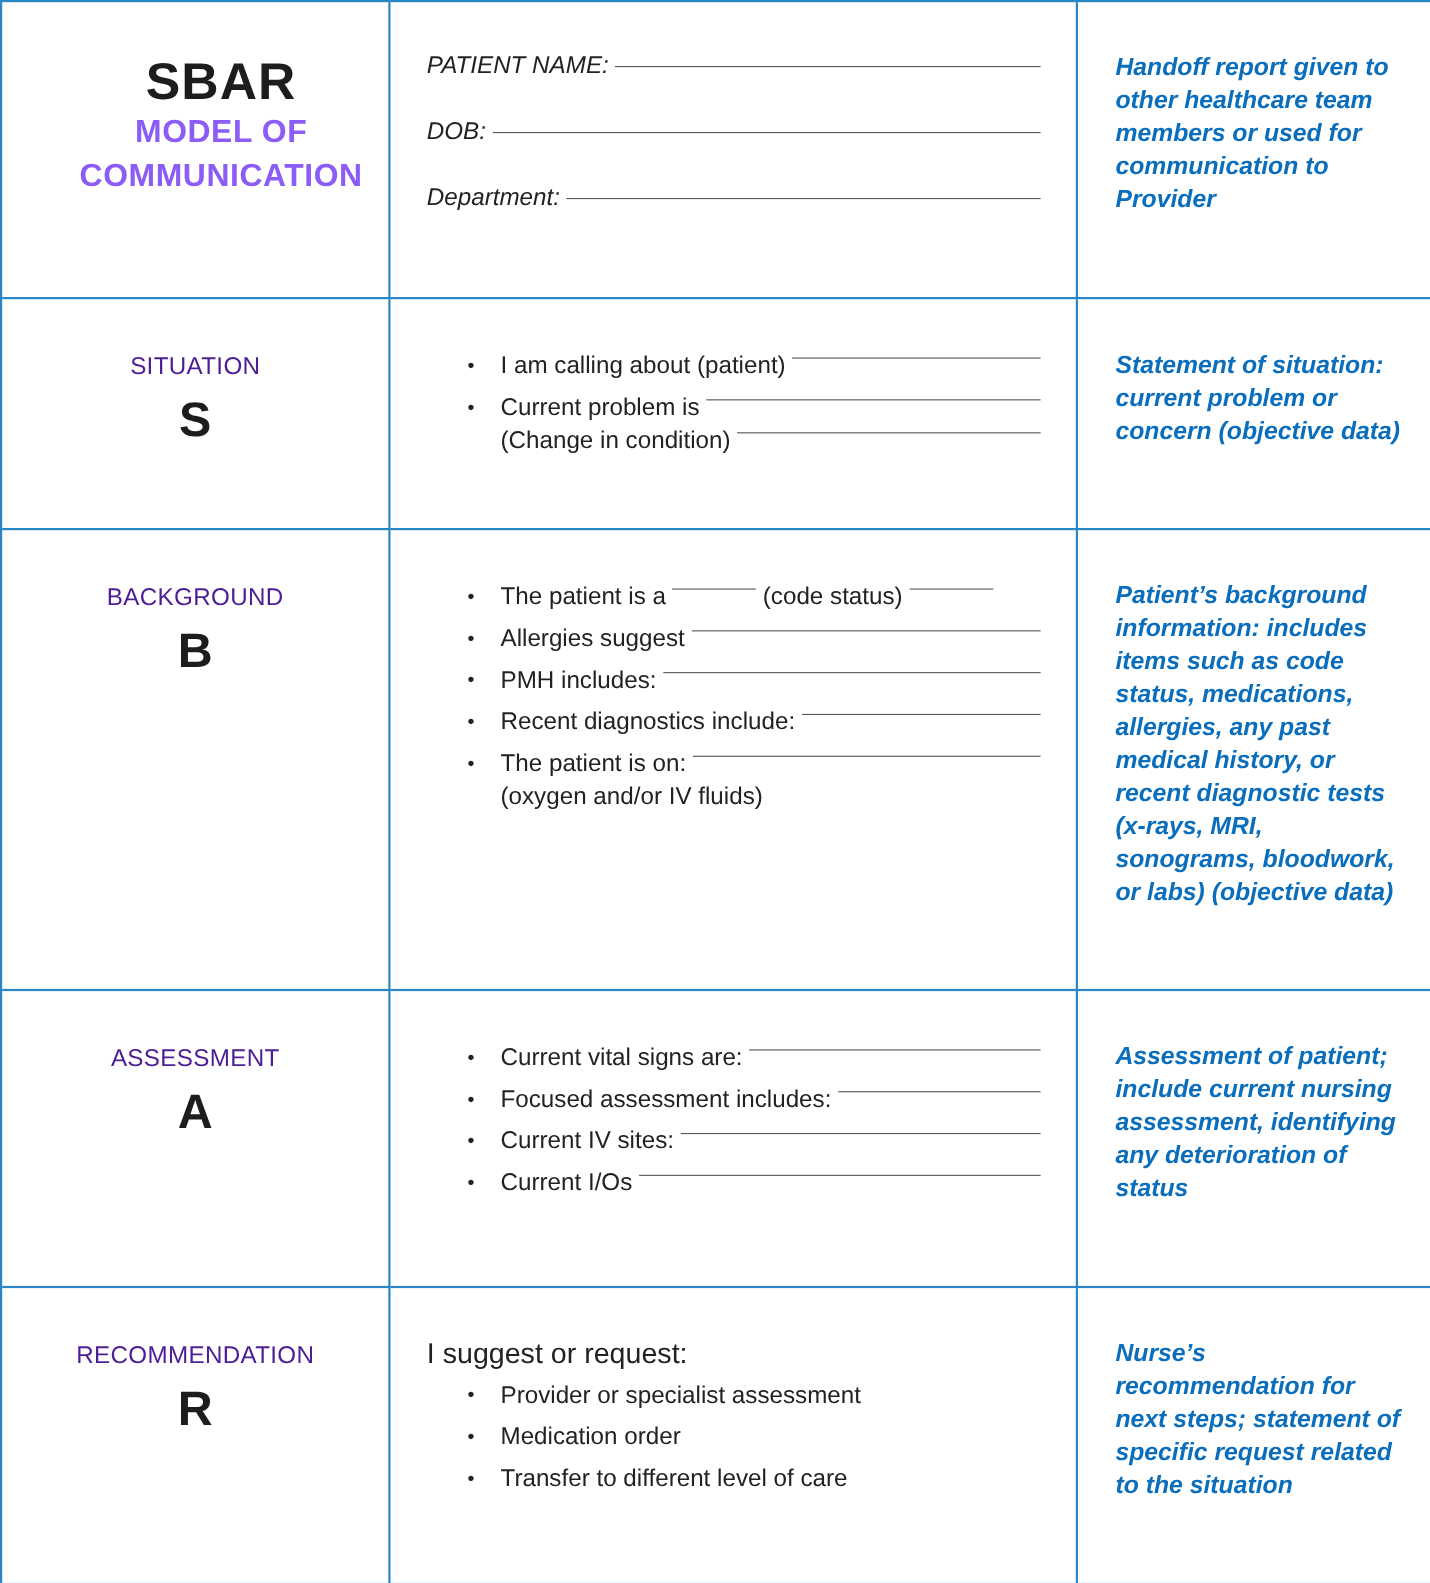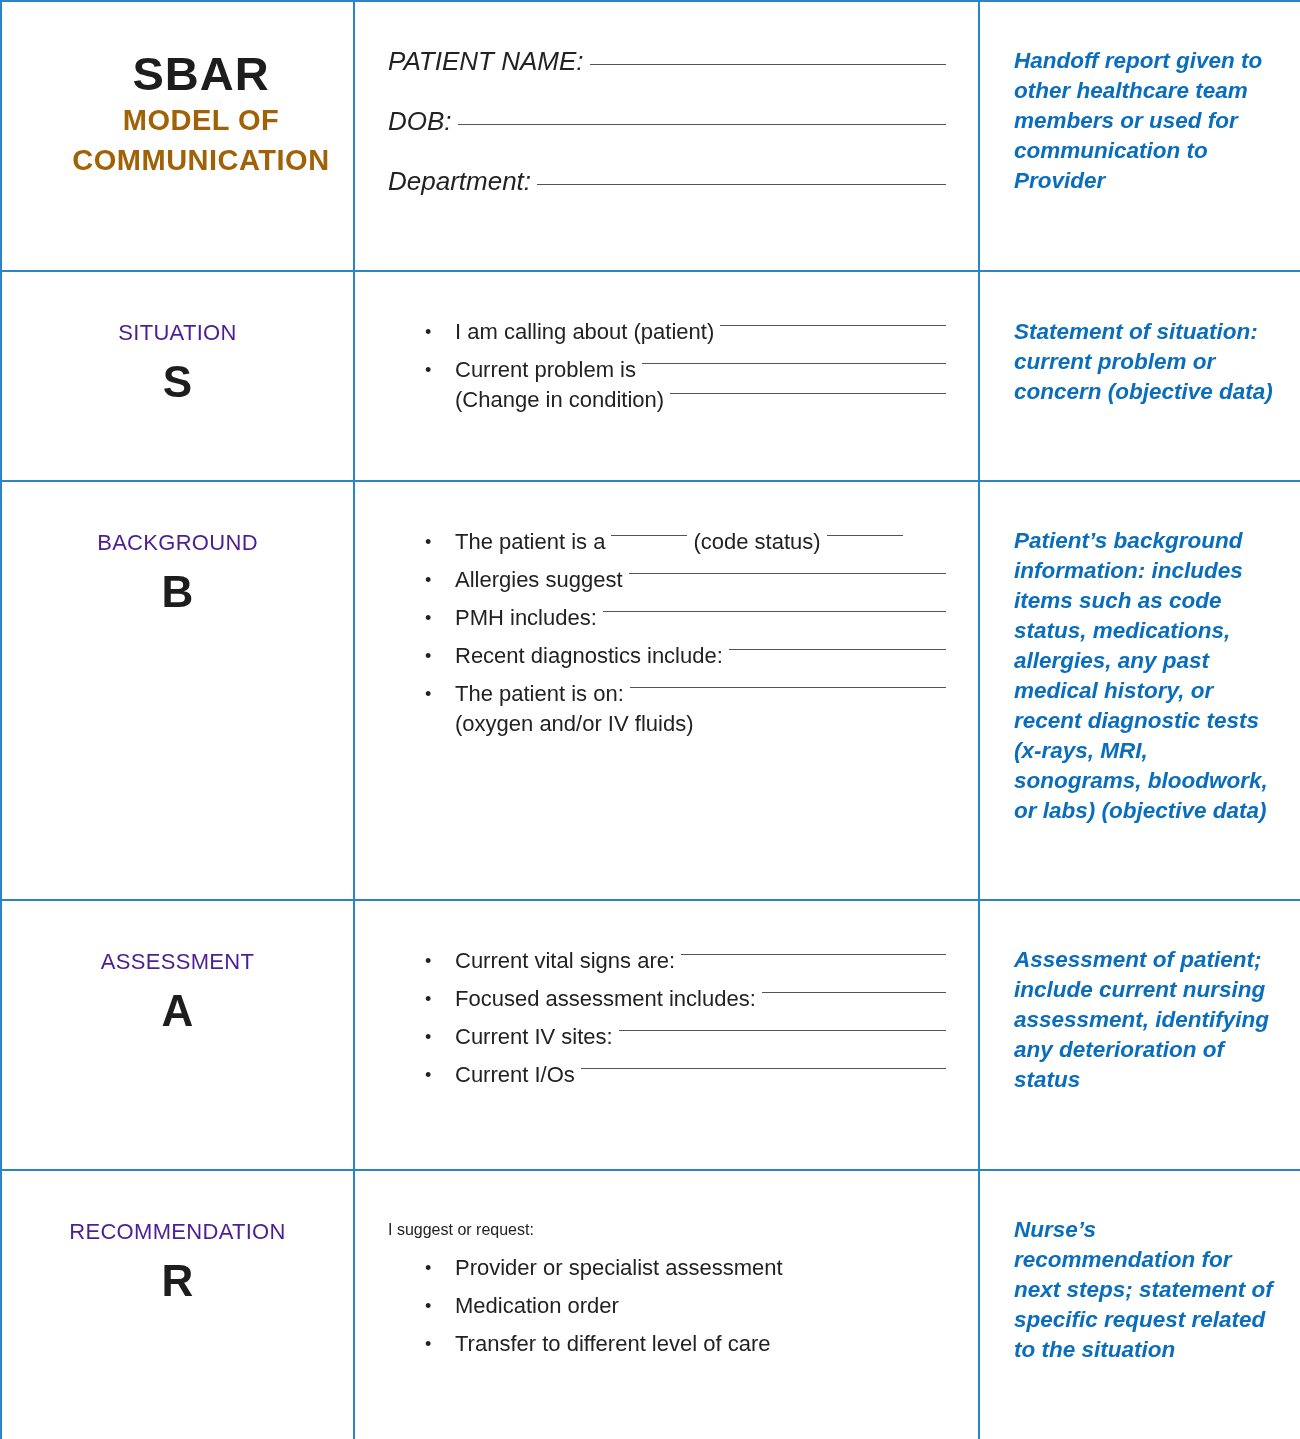--- a/index.html
+++ b/index.html
@@ -19,25 +19,25 @@
     border-right: 2px solid #2a85c5;
     border-bottom: 2px solid #2a85c5;
     position: relative;
   }
   .sheet { border-left: 2px solid #2a85c5; border-top: 2px solid #2a85c5; }
   .col3 { border-right: 2px solid #2a85c5; }
 
   
   .title-cell { text-align: center; padding-top: 46px; padding-left: 47px; }
   .title-main { font-weight: 700; font-size: 47px; line-height: 52px; letter-spacing: 1px; color: #1d1d1d; }
-  .title-sub { font-weight: 700; font-size: 29px; line-height: 40px; letter-spacing: 0.5px; color: #a16207; }
+  .title-sub { font-weight: 700; font-size: 29px; line-height: 40px; letter-spacing: 0.5px; color: #8b5cf6; }
 
   
   .fields { padding: 44px 32px 0 33px; }
-  .field-row { display: flex; align-items: baseline; height: 60px; font-style: italic; font-size: 26px; color: #222; }
+  .field-row { display: flex; align-items: baseline; height: 60px; font-style: italic; font-size: 22px; color: #222; }
   .field-row .lbl { white-space: nowrap; margin-right: 6px; }
   .blank { flex: 1; border-bottom: 1.5px solid #555; height: 1px; transform: translateY(-5px); }
 
   
   .desc {
     padding: 44px 20px 0 34px;
     font-style: italic; font-weight: 700;
     font-size: 22.5px; line-height: 30px;
     color: #0a6ebd;
   }
@@ -51,21 +51,21 @@
   
   .list { list-style: none; margin: 0; padding: 45px 32px 0 70px; }
   .list li { position: relative; font-size: 22px; line-height: 30px; margin-bottom: 8px; padding-left: 30px; color: #222; }
   .list li::before { content: "•"; position: absolute; left: 0; top: 0; font-size: 18px; color: #222; }
   .line { display: flex; align-items: center; }
   .line .t { white-space: nowrap; margin-right: 6px; }
   .line .u { flex: 1; border-bottom: 1.5px solid #555; transform: translateY(-7px); }
   .line .u.short { flex: 0 0 76px; }
   .line .u.short2 { flex: 0 0 76px; }
   .line .t.after { margin-left: 6px; }
-  .intro { font-size: 16px; line-height: 30px; padding: 44px 0 0 33px; color: #222; }
+  .intro { font-size: 26px; line-height: 30px; padding: 44px 0 0 33px; color: #222; }
   .list.rec { padding-top: 8px; }
 </style>
 </head>
 <body>
 
 <div class="sheet">
 
   <div class="cell title-cell">
     <div class="title-main">SBAR</div>
     <div class="title-sub">MODEL OF</div>

